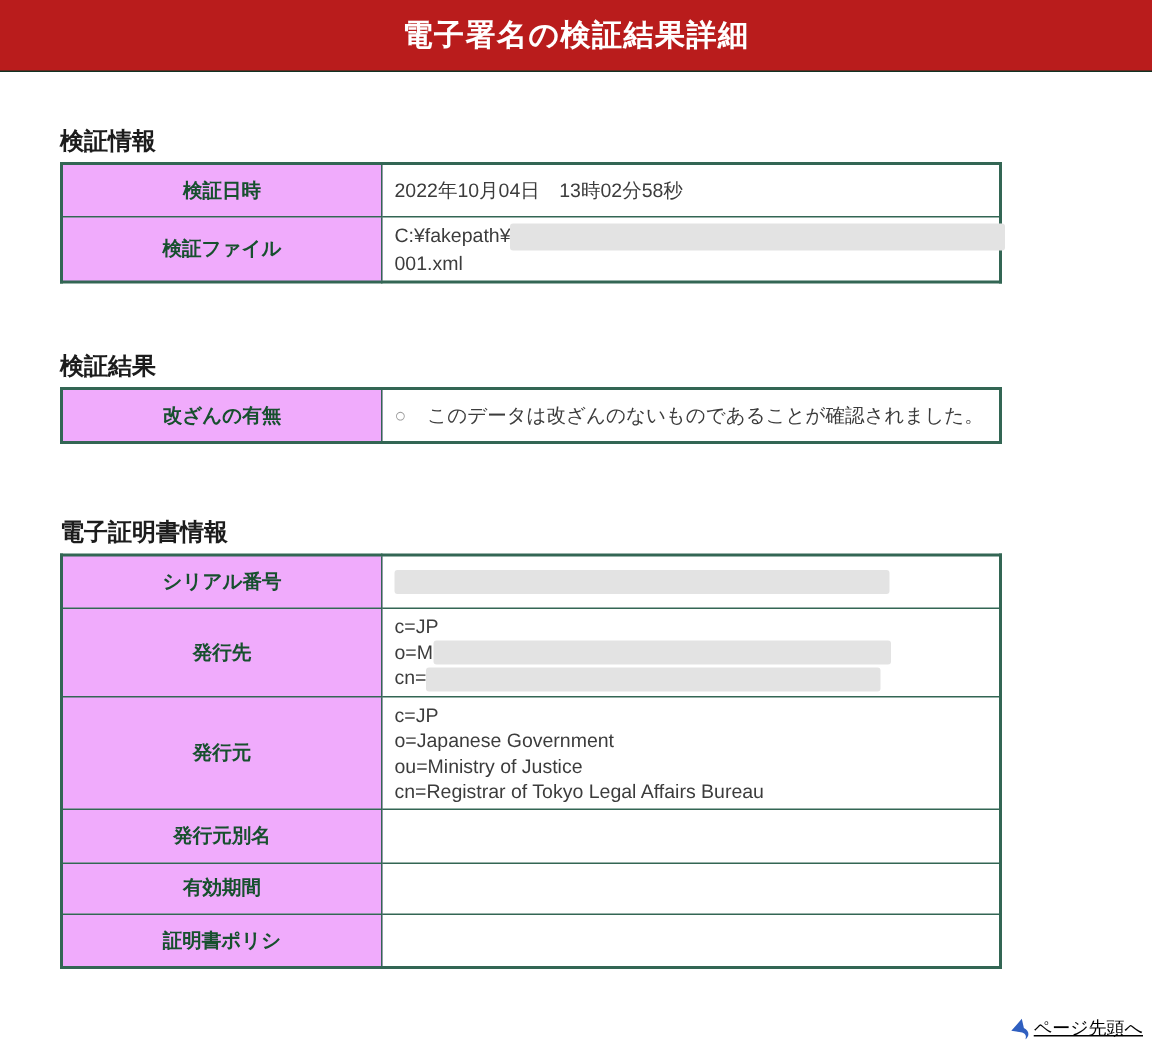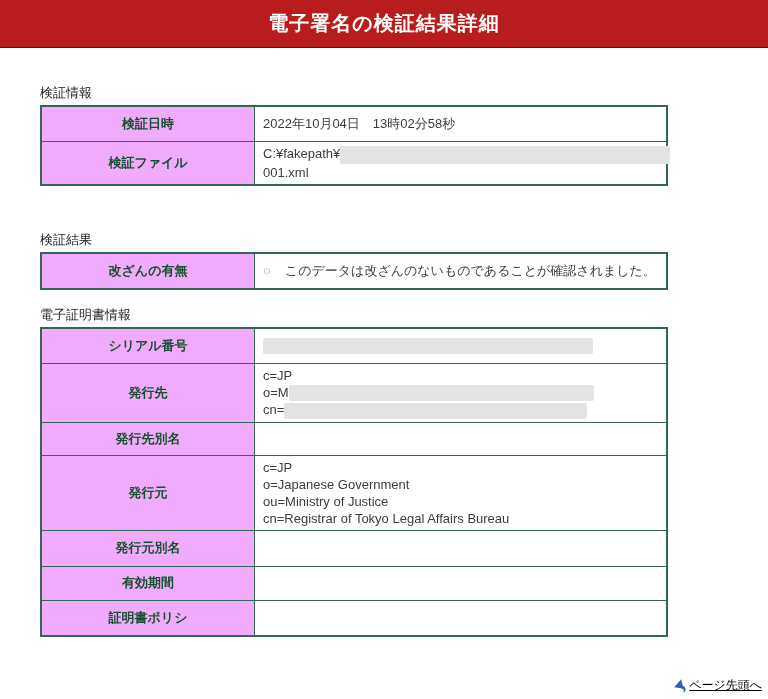--- a/index.html
+++ b/index.html
@@ -28,22 +28,22 @@
   }
   .content {
     padding: 36px 40px 0 40px;
   }
   .intro {
     font-size: 13px;
     color: #222222;
     margin: 0 0 28px 0;
   }
   .section-heading {
-    font-size: 13px;
-    font-weight: normal;
+    font-size: 16px;
+    font-weight: bold;
     color: #1c1c1c;
     margin: 0 0 3px 0;
   }
   table.info-table {
     border-collapse: collapse;
     width: 628px;
     table-layout: fixed;
     border: 2px solid #336654;
   }
   table.info-table td {
@@ -66,21 +66,21 @@
   td.value-top { vertical-align: top; }
   .vline { line-height: 17px; white-space: nowrap; }
   .redact {
     display: inline-block;
     background: #e3e3e3;
     border-radius: 2px;
     height: 16px;
     vertical-align: middle;
   }
   .mb45 { margin-bottom: 45px; }
-  .mb35 { margin-bottom: 16px; }
+  .mb35 { margin-bottom: 49px; }
   .mb29 { margin-bottom: 29px; }
   .status-mark {
     color: #999999;
     margin-right: 14px;
   }
   .footer-link {
     position: absolute;
     right: 6px;
     bottom: 5px;
     font-size: 12px;
@@ -147,24 +147,20 @@
       </td>
     </tr>
     <tr>
       <td class="label-cell">発行先</td>
       <td class="value-cell value-top">
         <div class="vline">c=JP</div>
         <div class="vline"><span>o=M</span><span class="redact" style="width:305px;"></span></div>
         <div class="vline"><span>cn=</span><span class="redact" style="width:303px;"></span></div>
       </td>
     </tr>
-    <tr class="row-h24">
-      <td class="label-cell">発行先別名</td>
-      <td class="value-cell"></td>
-    </tr>
     <tr>
       <td class="label-cell">発行元</td>
       <td class="value-cell value-top">
         <div class="vline">c=JP</div>
         <div class="vline">o=Japanese Government</div>
         <div class="vline">ou=Ministry of Justice</div>
         <div class="vline">cn=Registrar of Tokyo Legal Affairs Bureau</div>
       </td>
     </tr>
     <tr class="row-h27">

